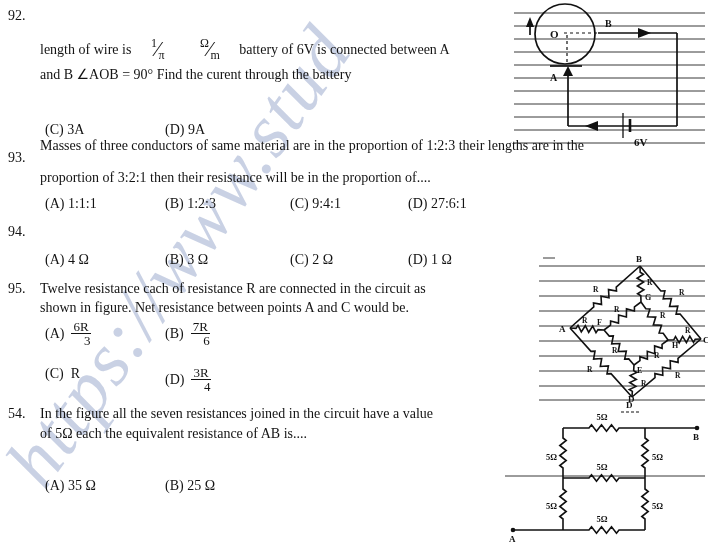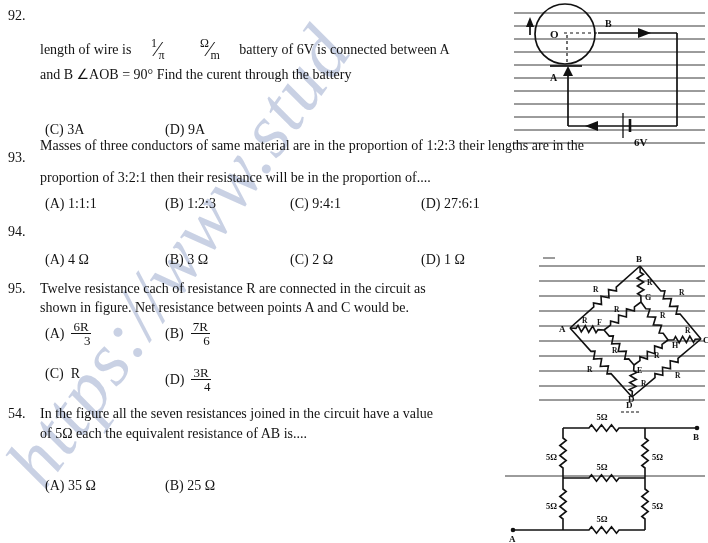--- a/index.html
+++ b/index.html
@@ -9,21 +9,21 @@
         font-family:"Liberation Serif",serif;color:#131313;font-size:14px}
   .watermark{position:absolute;left:-12px;top:452px;transform:rotate(-55deg);
         transform-origin:0 0;font-size:76px;font-style:italic;letter-spacing:2px;
         color:rgba(148,164,201,.5);white-space:nowrap;z-index:0;font-family:"Liberation Serif",serif}
   .content{position:absolute;inset:0;z-index:1}
   .abs{position:absolute;white-space:nowrap}
   .qnum{left:8px}
   .qline{left:40px}
   .row{position:absolute;left:0;width:100%;height:20px}
   .opt{position:absolute;white-space:nowrap}
-  .c1{left:45px}.c2{left:165px}.c3{left:290px}.c4{left:421px}
+  .c1{left:45px}.c2{left:165px}.c3{left:290px}.c4{left:408px}
   
   .fopt{display:inline-flex;align-items:center;gap:7px}
   .sfrac{display:inline-block;text-align:right;line-height:1.02;font-size:13px}
   .sfrac .fn{display:block;border-bottom:1px solid #131313;padding:0 2px}
   .sfrac .fd{display:block}
   
   .dfrac{display:inline-block;margin:0 16px}
   .dfrac .up{font-size:12px;vertical-align:7px}
   .dfrac .sl{font-size:21px;vertical-align:-2px;margin:0 -1px}
   .dfrac .dn{font-size:12px;vertical-align:-5px}

